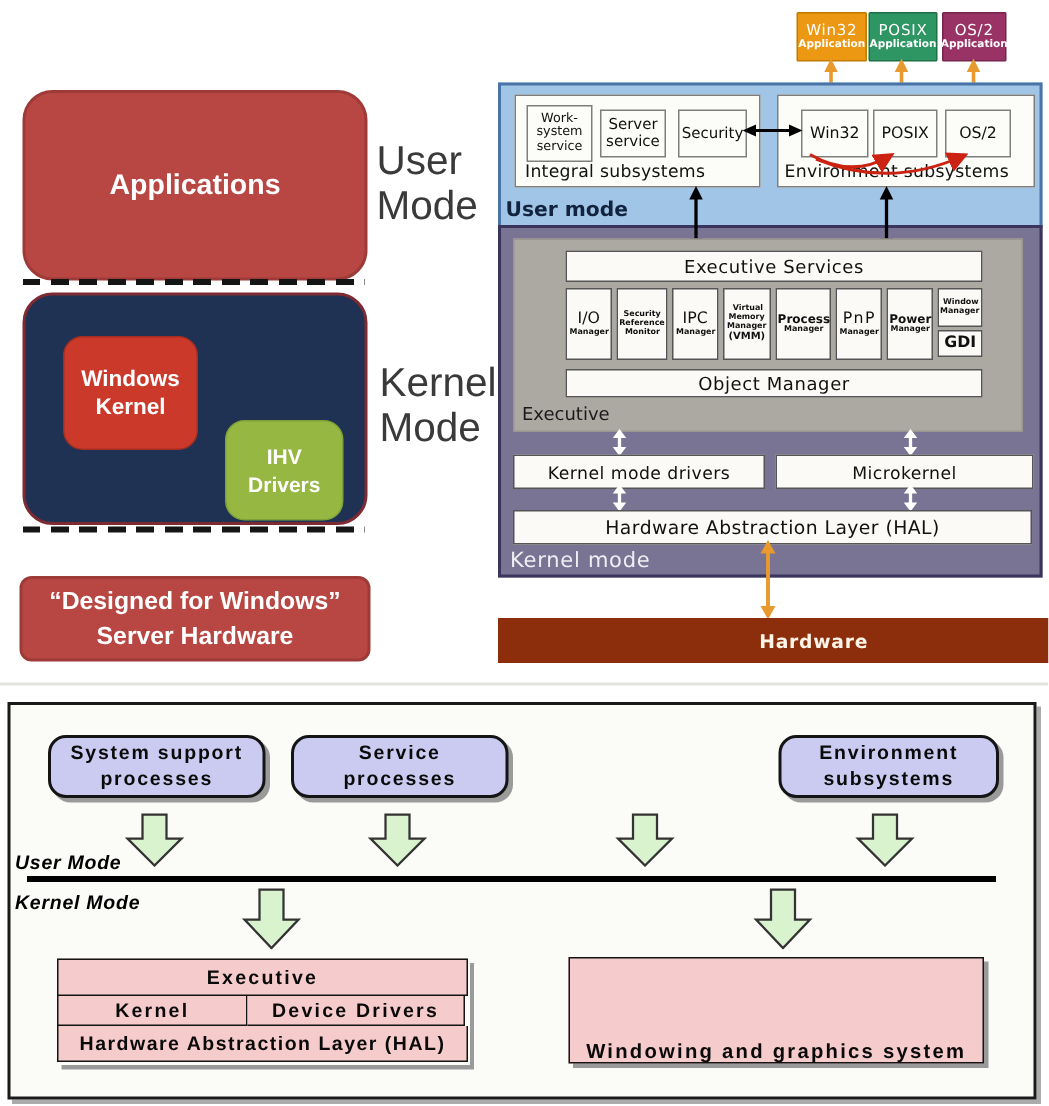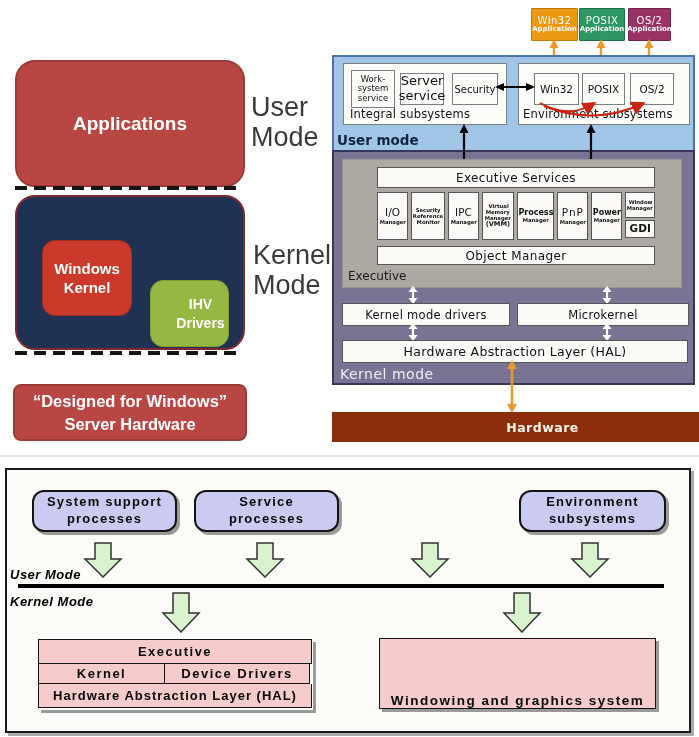--- a/index.html
+++ b/index.html
@@ -6,21 +6,21 @@
   .canvas{position:relative;width:699px;height:737px;background:#fff;overflow:hidden;
           font-family:"Liberation Sans",sans-serif;}
   .abs{position:absolute;}
   .ctr{display:flex;align-items:center;justify-content:center;text-align:center;}
   .col{display:flex;flex-direction:column;align-items:center;justify-content:center;text-align:center;}
 
   
   .lred{background:#B84743;border:2px solid #9E3B38;border-radius:20px;color:#fff;font-weight:bold;}
   .navy{background:#1F3254;border:2px solid #7E2A33;border-radius:20px;}
   .kred{background:#CB392A;border:1px solid #A52E22;border-radius:13px;color:#fff;font-weight:bold;}
-  .ihv{background:#96B742;border:1px solid #7FA238;border-radius:13px;color:#fff;font-weight:bold;justify-content:flex-end;}
+  .ihv{background:#96B742;border:1px solid #7FA238;border-radius:13px;color:#fff;font-weight:bold;}
   .modelbl{font-size:27px;color:#3A3A3A;line-height:1.12;}
   .dash{height:4px;background:repeating-linear-gradient(90deg,#151515 0 12px,transparent 12px 19px);}
 
   
   .nt{font-family:"DejaVu Sans",sans-serif;}
   .appbox{border-radius:1px;color:#fff;line-height:1.05;}
   .appbox .t{font-size:10px;display:block;letter-spacing:.5px;}
   .appbox .s{font-size:7px;font-weight:bold;display:block;}
   .blue{background:#A1C5E7;border:2px solid #4A74A8;}
   .wbox{background:#FCFCF8;border:1px solid #7E7E7E;}
@@ -47,21 +47,21 @@
 <div class="canvas">
 
   <div class="abs ctr lred" style="left:15px;top:60px;width:226px;height:123px;font-size:19px;">
     <span>Applications</span>
   </div>
   <div class="abs modelbl" style="left:251px;top:92px;width:80px;">User Mode</div>
 
   <div class="abs dash" style="left:15px;top:186px;width:228px;"></div>
 
   <div class="abs navy" style="left:15px;top:195px;width:226px;height:151px;"></div>
-  <div class="abs ctr kred" style="left:42px;top:240px;width:88px;height:74px;font-size:15px;line-height:1.3;">
+  <div class="abs ctr kred" style="left:42px;top:224px;width:88px;height:74px;font-size:15px;line-height:1.3;">
     <span style="width:70px;">Windows Kernel</span>
   </div>
   <div class="abs ctr ihv" style="left:150px;top:280px;width:77px;height:65px;font-size:14px;line-height:1.35;">
     <span style="width:55px;">IHV Drivers</span>
   </div>
   <div class="abs modelbl" style="left:253px;top:240px;width:90px;">Kernel Mode</div>
 
   <div class="abs dash" style="left:15px;top:351px;width:228px;"></div>
 
   <div class="abs col lred" style="left:13px;top:384px;width:230px;height:53px;font-size:16.5px;line-height:1.35;border-radius:8px;">
@@ -100,21 +100,21 @@
 
   <div class="abs blue nt" style="left:332px;top:55px;width:359px;height:93px;"></div>
   <div class="abs nt" style="left:337px;top:132px;font-size:13.5px;font-weight:bold;color:#12233F;">User mode</div>
 
   <div class="abs wbox nt" style="left:343px;top:63px;width:162px;height:60px;"></div>
   <div class="abs col wbox nt" style="left:351px;top:70px;width:42px;height:36px;font-size:8.5px;line-height:1.1;color:#111;">
     <span>Work-</span>
     <span>system</span>
     <span>service</span>
   </div>
-  <div class="abs col wbox nt" style="left:400px;top:73px;width:42px;height:30px;font-size:13px;line-height:1.15;color:#111;">
+  <div class="abs col wbox nt" style="left:400px;top:73px;width:42px;height:30px;font-size:10px;line-height:1.15;color:#111;">
     <span>Server</span>
     <span>service</span>
   </div>
   <div class="abs ctr wbox nt" style="left:452px;top:73px;width:44px;height:30px;font-size:10px;color:#111;">
     <span>Security</span>
   </div>
   <div class="abs sublbl nt" style="left:350px;top:107px;">Integral subsystems</div>
 
   <div class="abs wbox nt" style="left:518px;top:63px;width:170px;height:60px;"></div>
   <div class="abs ctr wbox nt" style="left:534px;top:73px;width:43px;height:30px;font-size:10.5px;color:#111;">

